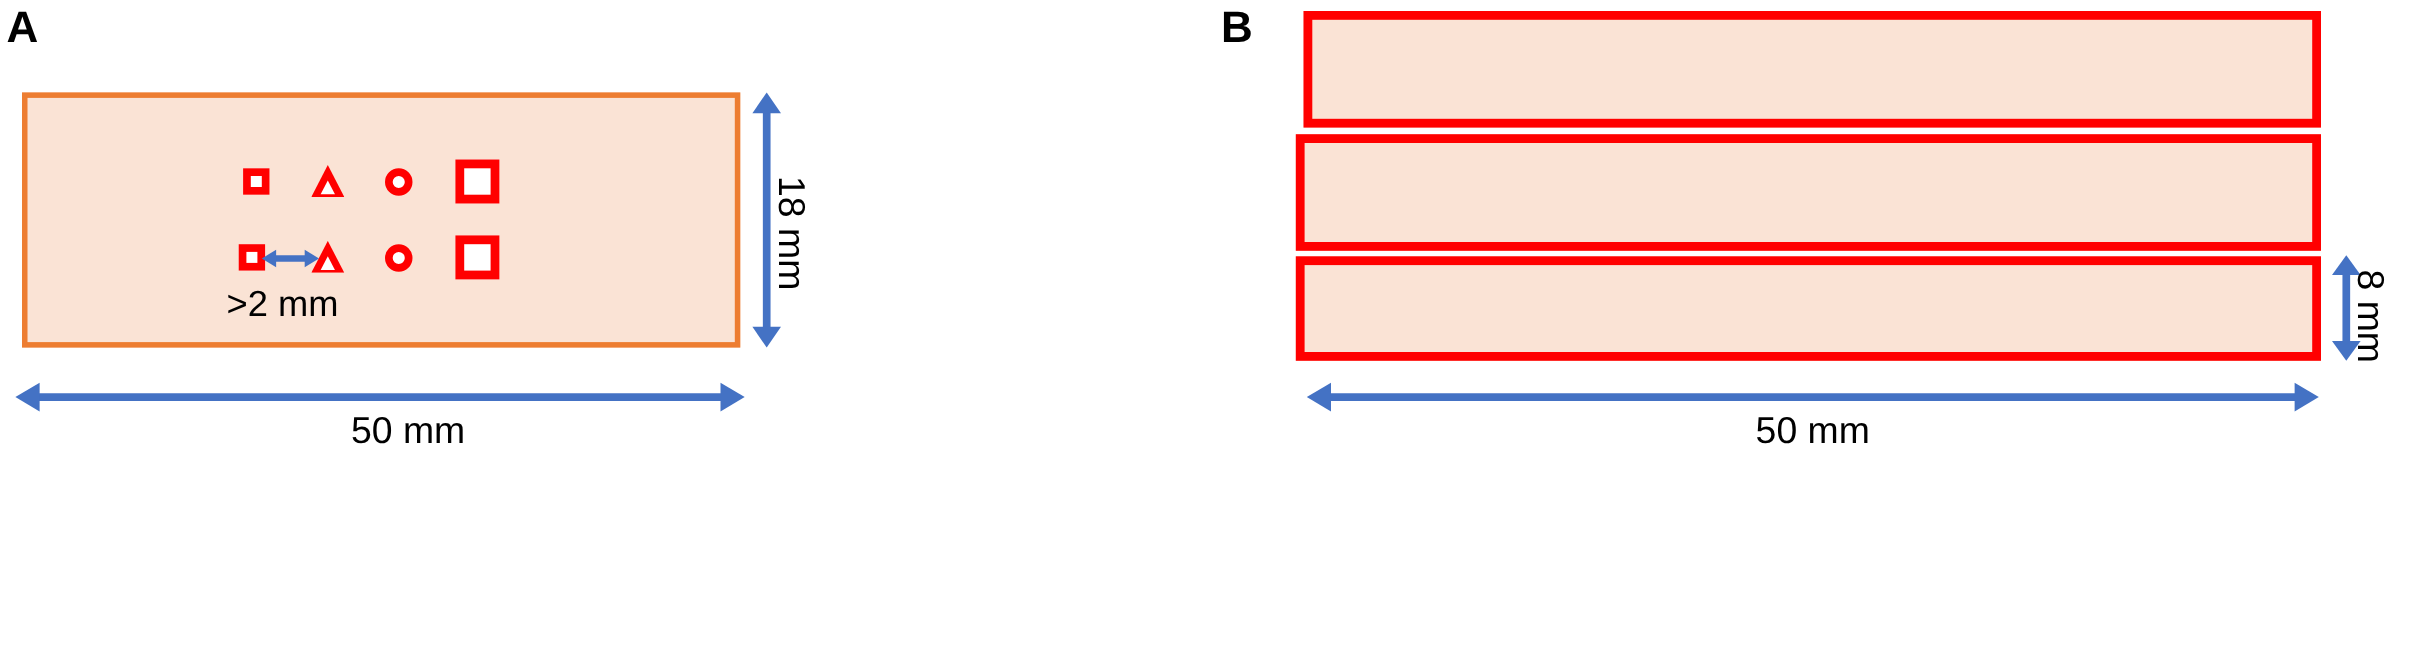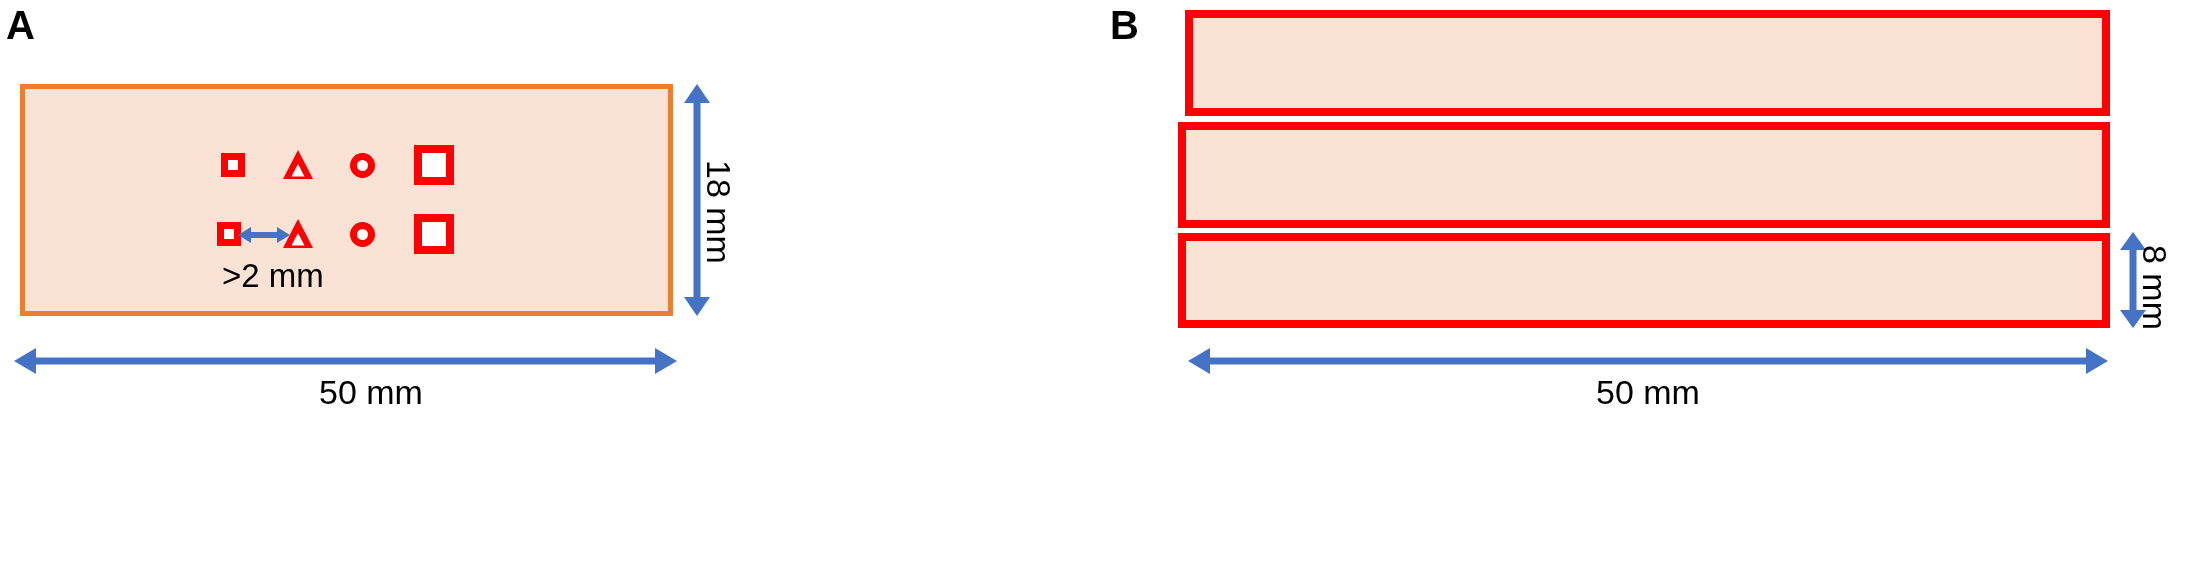--- a/index.html
+++ b/index.html
@@ -133,21 +133,21 @@
   <div class="marker marker-square" style="left:414px; top:214px; width:40px; height:40px; border-width:8px;"></div>
 
   <div class="arrow" style="left:238px; top:223px;">
     <svg width="52" height="24" viewBox="0 0 52 24">
       <line x1="11" y1="12" x2="41" y2="12" stroke="#4472c4" stroke-width="6"></line>
       <polygon points="0,12 13,4 13,20" fill="#4472c4"></polygon>
       <polygon points="52,12 39,4 39,20" fill="#4472c4"></polygon>
     </svg>
   </div>
 
-  <div class="note-label" style="left:222px; top:259px;">&gt;2 mm</div>
+  <div class="note-label" style="left:206px; top:259px;">&gt;2 mm</div>
 
   <div class="arrow" style="left:684px; top:84px;">
     <svg width="26" height="232" viewBox="0 0 26 232">
       <line x1="13" y1="16" x2="13" y2="216" stroke="#4472c4" stroke-width="7"></line>
       <polygon points="13,0 26,19 0,19" fill="#4472c4"></polygon>
       <polygon points="13,232 26,213 0,213" fill="#4472c4"></polygon>
     </svg>
   </div>
 
   <div class="dim-label vertical" style="left:736px; top:160px;">18 mm</div>

